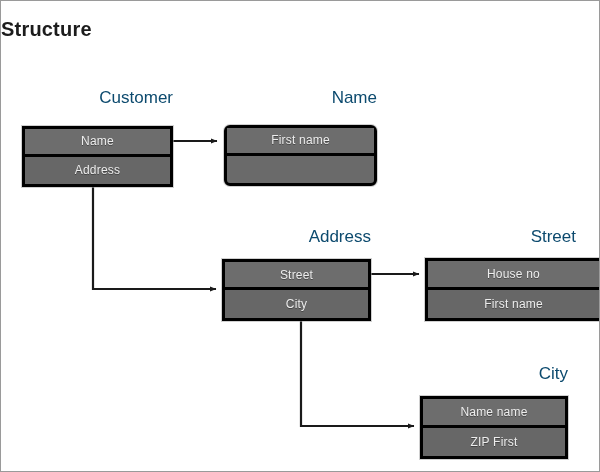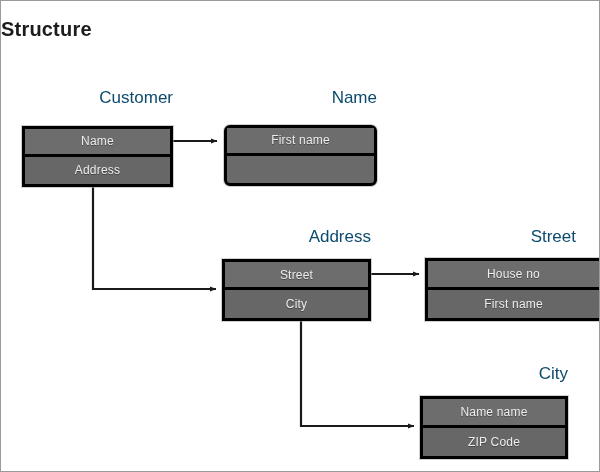--- a/index.html
+++ b/index.html
@@ -113,16 +113,16 @@
 
   <div class="entity-label" style="left:424px; top:226px; width:151px;">Street</div>
   <div class="entity-box" style="left:424px; top:257px; width:177px; height:63px;">
     <div class="entity-row first">House no</div>
     <div class="entity-row second">First name</div>
   </div>
 
   <div class="entity-label" style="left:419px; top:363px; width:148px;">City</div>
   <div class="entity-box" style="left:419px; top:395px; width:148px; height:63px;">
     <div class="entity-row first">Name name</div>
-    <div class="entity-row second">ZIP Code</div>
+    <div class="entity-row second">ZIP First</div>
   </div>
 
 </div>
 
 </body></html>

